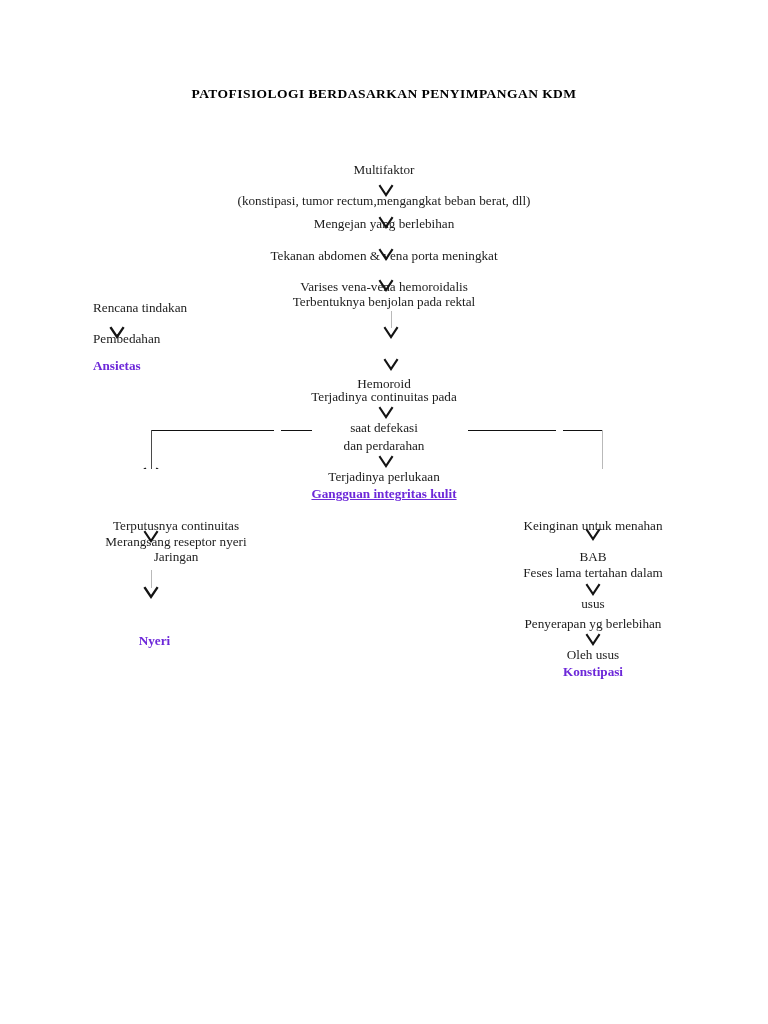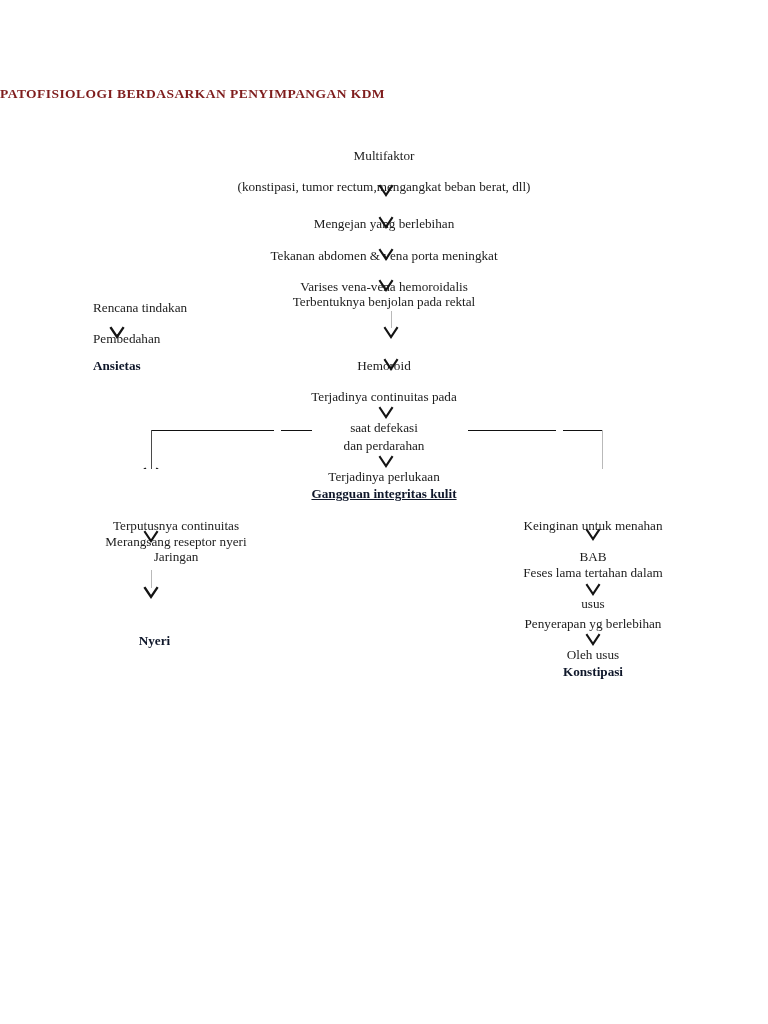--- a/index.html
+++ b/index.html
@@ -20,44 +20,44 @@
     position: absolute;
     inset: 0;
   }
 
   
   .doc-title {
     position: absolute;
     left: 0;
     right: 0;
     top: 86px;
-    text-align: left;
+    text-align: center;
     font-size: 13.5px;
     font-weight: bold;
     letter-spacing: 0.45px;
-    color: #7f1d1d;
+    color: #000000;
   }
 
   
   .node {
     position: absolute;
     font-size: 13.2px;
     line-height: 15.5px;
     color: #1c1c1c;
     white-space: pre-line;
     text-align: center;
   }
   .node.center {
     left: 0;
     right: 0;
     text-align: center;
   }
   .node.bold {
     font-weight: bold;
-    color: #0f172a;
+    color: #6d28d9;
   }
   .node .line {
     display: block;
   }
 
   
   .arrow {
     position: absolute;
     width: 16px;
     height: 14px;
@@ -87,21 +87,21 @@
     background: #b9b9b9;
   }
 </style>
 </head>
 <body>
 
 <div class="page">
 
   <div class="doc-title">PATOFISIOLOGI BERDASARKAN PENYIMPANGAN KDM</div>
 
-  <div class="node center" style="top:132px;">
+  <div class="node center" style="top:146px;">
     <span class="line">Multifaktor</span>
     <span class="line">(konstipasi, tumor rectum,mengangkat beban berat, dll)</span>
   </div>
 
   <div class="arrow" style="left:386px; top:184px;">
     <svg viewBox="0 0 16 14">
         <path d="M2 2 L8 11 L14 2" fill="none" stroke="#141414" stroke-width="2.1" stroke-linecap="square"></path>
       </svg>
   </div>
 
@@ -139,21 +139,21 @@
     <span class="line">Terbentuknya benjolan pada rektal</span>
   </div>
 
   <div class="vline faint" style="left:391px; top:311px; height:17px;"></div>
   <div class="arrow" style="left:391px; top:326px;">
     <svg viewBox="0 0 16 14">
         <path d="M2 2 L8 11 L14 2" fill="none" stroke="#141414" stroke-width="2.1" stroke-linecap="square"></path>
       </svg>
   </div>
 
-  <div class="node center" style="top:342px;">
+  <div class="node center" style="top:360px;">
     <span class="line">Hemoroid</span>
   </div>
 
   <div class="arrow" style="left:391px; top:358px;">
     <svg viewBox="0 0 16 14">
         <path d="M2 2 L8 11 L14 2" fill="none" stroke="#141414" stroke-width="2.1" stroke-linecap="square"></path>
       </svg>
   </div>
 
   <div class="node center" style="top:373px;">

